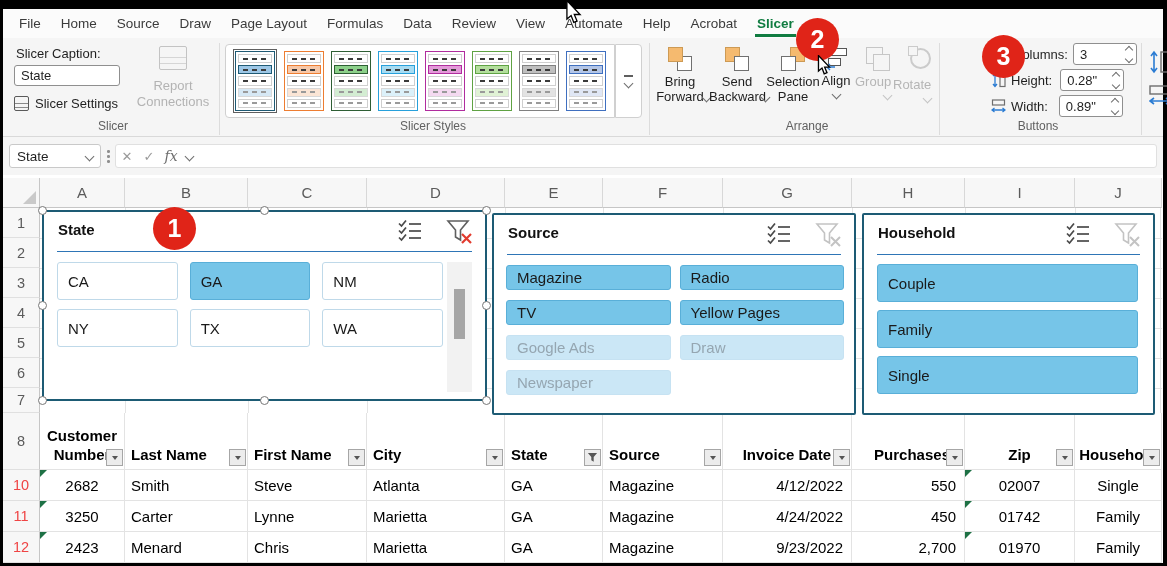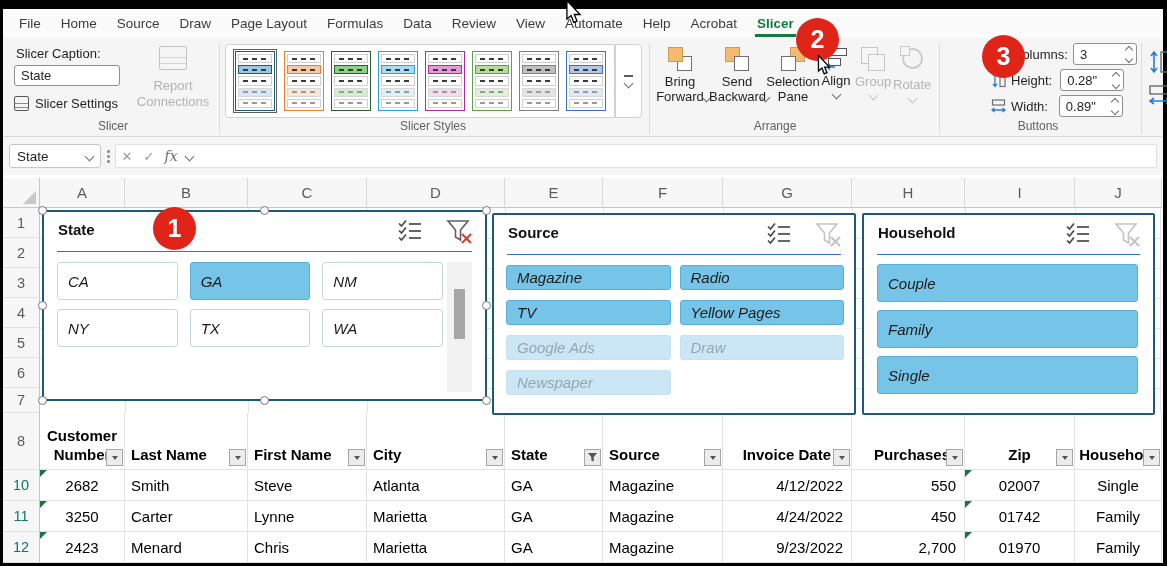--- a/index.html
+++ b/index.html
@@ -45,21 +45,21 @@
   .dash{width:78%;height:2px;background:repeating-linear-gradient(90deg,#3a3a3a 0 5px,transparent 5px 9px);}
   .dash.lt{background:repeating-linear-gradient(90deg,#9a9a9a 0 5px,transparent 5px 9px);}
   .more-btn{position:absolute;left:612px;top:6px;width:27px;height:74px;background:#fff;border:1px solid #d0d0d0;
             border-radius:0 4px 4px 0;display:flex;flex-direction:column;align-items:center;justify-content:center;gap:3px;box-sizing:border-box;}
   .morebar{width:9px;height:1.6px;background:#5f5f5f;}
 
   
   .rbtn{position:absolute;top:6px;display:flex;flex-direction:column;align-items:center;font-size:13px;
         color:#1f1f1f;text-align:center;line-height:15px;}
   .rbtn .lbl{margin-top:2px;width:100%;}
-  .rbtn.gray{color:#b5b5b5;}
+  .rbtn.gray{color:#b5b5b5;align-items:flex-end;}
   .ic-sq{position:relative;width:26px;height:26px;margin-top:2px;}
   .ic-sq .a{position:absolute;width:13px;height:13px;background:#F5BA6F;border:1px solid #cd9a54;}
   .ic-sq .b{position:absolute;width:13px;height:13px;background:#fff;border:1.4px solid #707070;}
   .chv{width:6px;height:6px;border-right:1.5px solid #6e6e6e;border-bottom:1.5px solid #6e6e6e;
        display:inline-block;transform:rotate(45deg);vertical-align:middle;}
   .chv.gray{border-color:#c4c4c4;}
   .ic-align{position:relative;width:24px;height:24px;margin-top:3px;}
   .ic-align .bar1{position:absolute;left:4px;top:1px;width:17px;height:6px;border:1.3px solid #555;background:#fff;}
   .ic-align .bar2{position:absolute;left:4px;top:11px;width:11px;height:6px;border:1.3px solid #555;background:#fff;}
   .ic-group{position:relative;width:26px;height:26px;margin-top:2px;}
@@ -100,31 +100,31 @@
   .corner .tri-corner{position:absolute;right:3px;bottom:3px;width:0;height:0;
           border-left:13px solid transparent;border-bottom:13px solid #c9c9c9;}
   .colheads{position:absolute;left:40px;top:178px;height:30px;display:flex;}
   .colheads .ch{height:30px;background:#f7f7f7;border-right:1px solid #d8d8d8;border-bottom:1px solid #c6c6c6;
           box-sizing:border-box;display:flex;align-items:center;justify-content:center;
           font-size:15px;color:#5b5b5b;}
   .rowheads{position:absolute;left:3px;top:208px;width:37px;}
   .rowheads .rh{width:37px;background:#f7f7f7;border-right:1px solid #c6c6c6;border-bottom:1px solid #e0e0e0;
           box-sizing:border-box;display:flex;align-items:center;justify-content:center;
           font-size:14.5px;color:#5b5b5b;}
-  .rowheads .rh.flt{color:#0f766e;}
+  .rowheads .rh.flt{color:#ef4444;}
 
   .vln{position:absolute;top:208px;height:205px;width:1px;background:#e4e4e4;z-index:1;}
   .hln{position:absolute;left:40px;width:1122px;height:1px;background:#e4e4e4;z-index:1;}
 
   
   .slicer{position:absolute;background:#fff;border:2px solid #1D5B74;border-radius:2px;z-index:5;box-sizing:border-box;}
   .sl-title{position:absolute;left:14px;top:9px;font-size:15px;font-weight:bold;color:#111;}
   .sl-icons{position:absolute;right:12px;top:7px;display:flex;gap:23px;}
   .sl-line{position:absolute;left:13px;right:13px;top:39px;border-top:1.4px solid #2E75B6;}
-  .sl-items{position:absolute;display:grid;z-index:2;font-style:italic;}
+  .sl-items{position:absolute;display:grid;z-index:2;}
   .it{border:1px solid #BFD9E9;border-radius:3px;background:#fff;color:#1a1a1a;font-size:15px;
       display:flex;align-items:center;padding-left:10px;box-sizing:border-box;}
   .it.sel{background:#76C5E8;border-color:#59AFD8;}
   .it.dim{background:#CBE7F6;border-color:#C6E2F2;color:#95A6B1;}
   .sl-scroll{position:absolute;right:13px;top:50px;width:25px;height:130px;background:#f2f2f2;}
   .sl-thumb{position:absolute;left:7px;top:27px;width:11px;height:50px;background:#a6a6a6;}
   .handle{position:absolute;width:9px;height:9px;border-radius:50%;background:#fff;border:1.2px solid #777;z-index:8;box-sizing:border-box;}
 
   
   .tbl{position:absolute;left:40px;top:413px;width:1122px;height:150px;display:grid;z-index:3;background:#fff;}
@@ -366,21 +366,21 @@
           <i class="g2"></i>
         </span>
       <span class="lbl">Group</span>
       <span class="chv gray" style="margin-top:3px;"></span>
     </div>
     <div class="rbtn gray" style="left:890px;width:38px;">
       <span class="ic-rotate"></span>
       <span class="lbl" style="margin-top:8px;">Rotate</span>
       <span class="chv gray" style="margin-top:3px;"></span>
     </div>
-    <div class="glabel" style="left:722px;width:100px;">Arrange</div>
+    <div class="glabel" style="left:754px;width:100px;">Arrange</div>
     <div class="gsep" style="left:936px;"></div>
 
     <div class="spinrow" style="left:988px;top:5px;">
       <span class="ic-cols"></span>
       <span>Columns:</span>
       <span class="spin">
         <span>3</span>
         <span class="chvs">
             <i class="chv up"></i>
             <i class="chv"></i>

